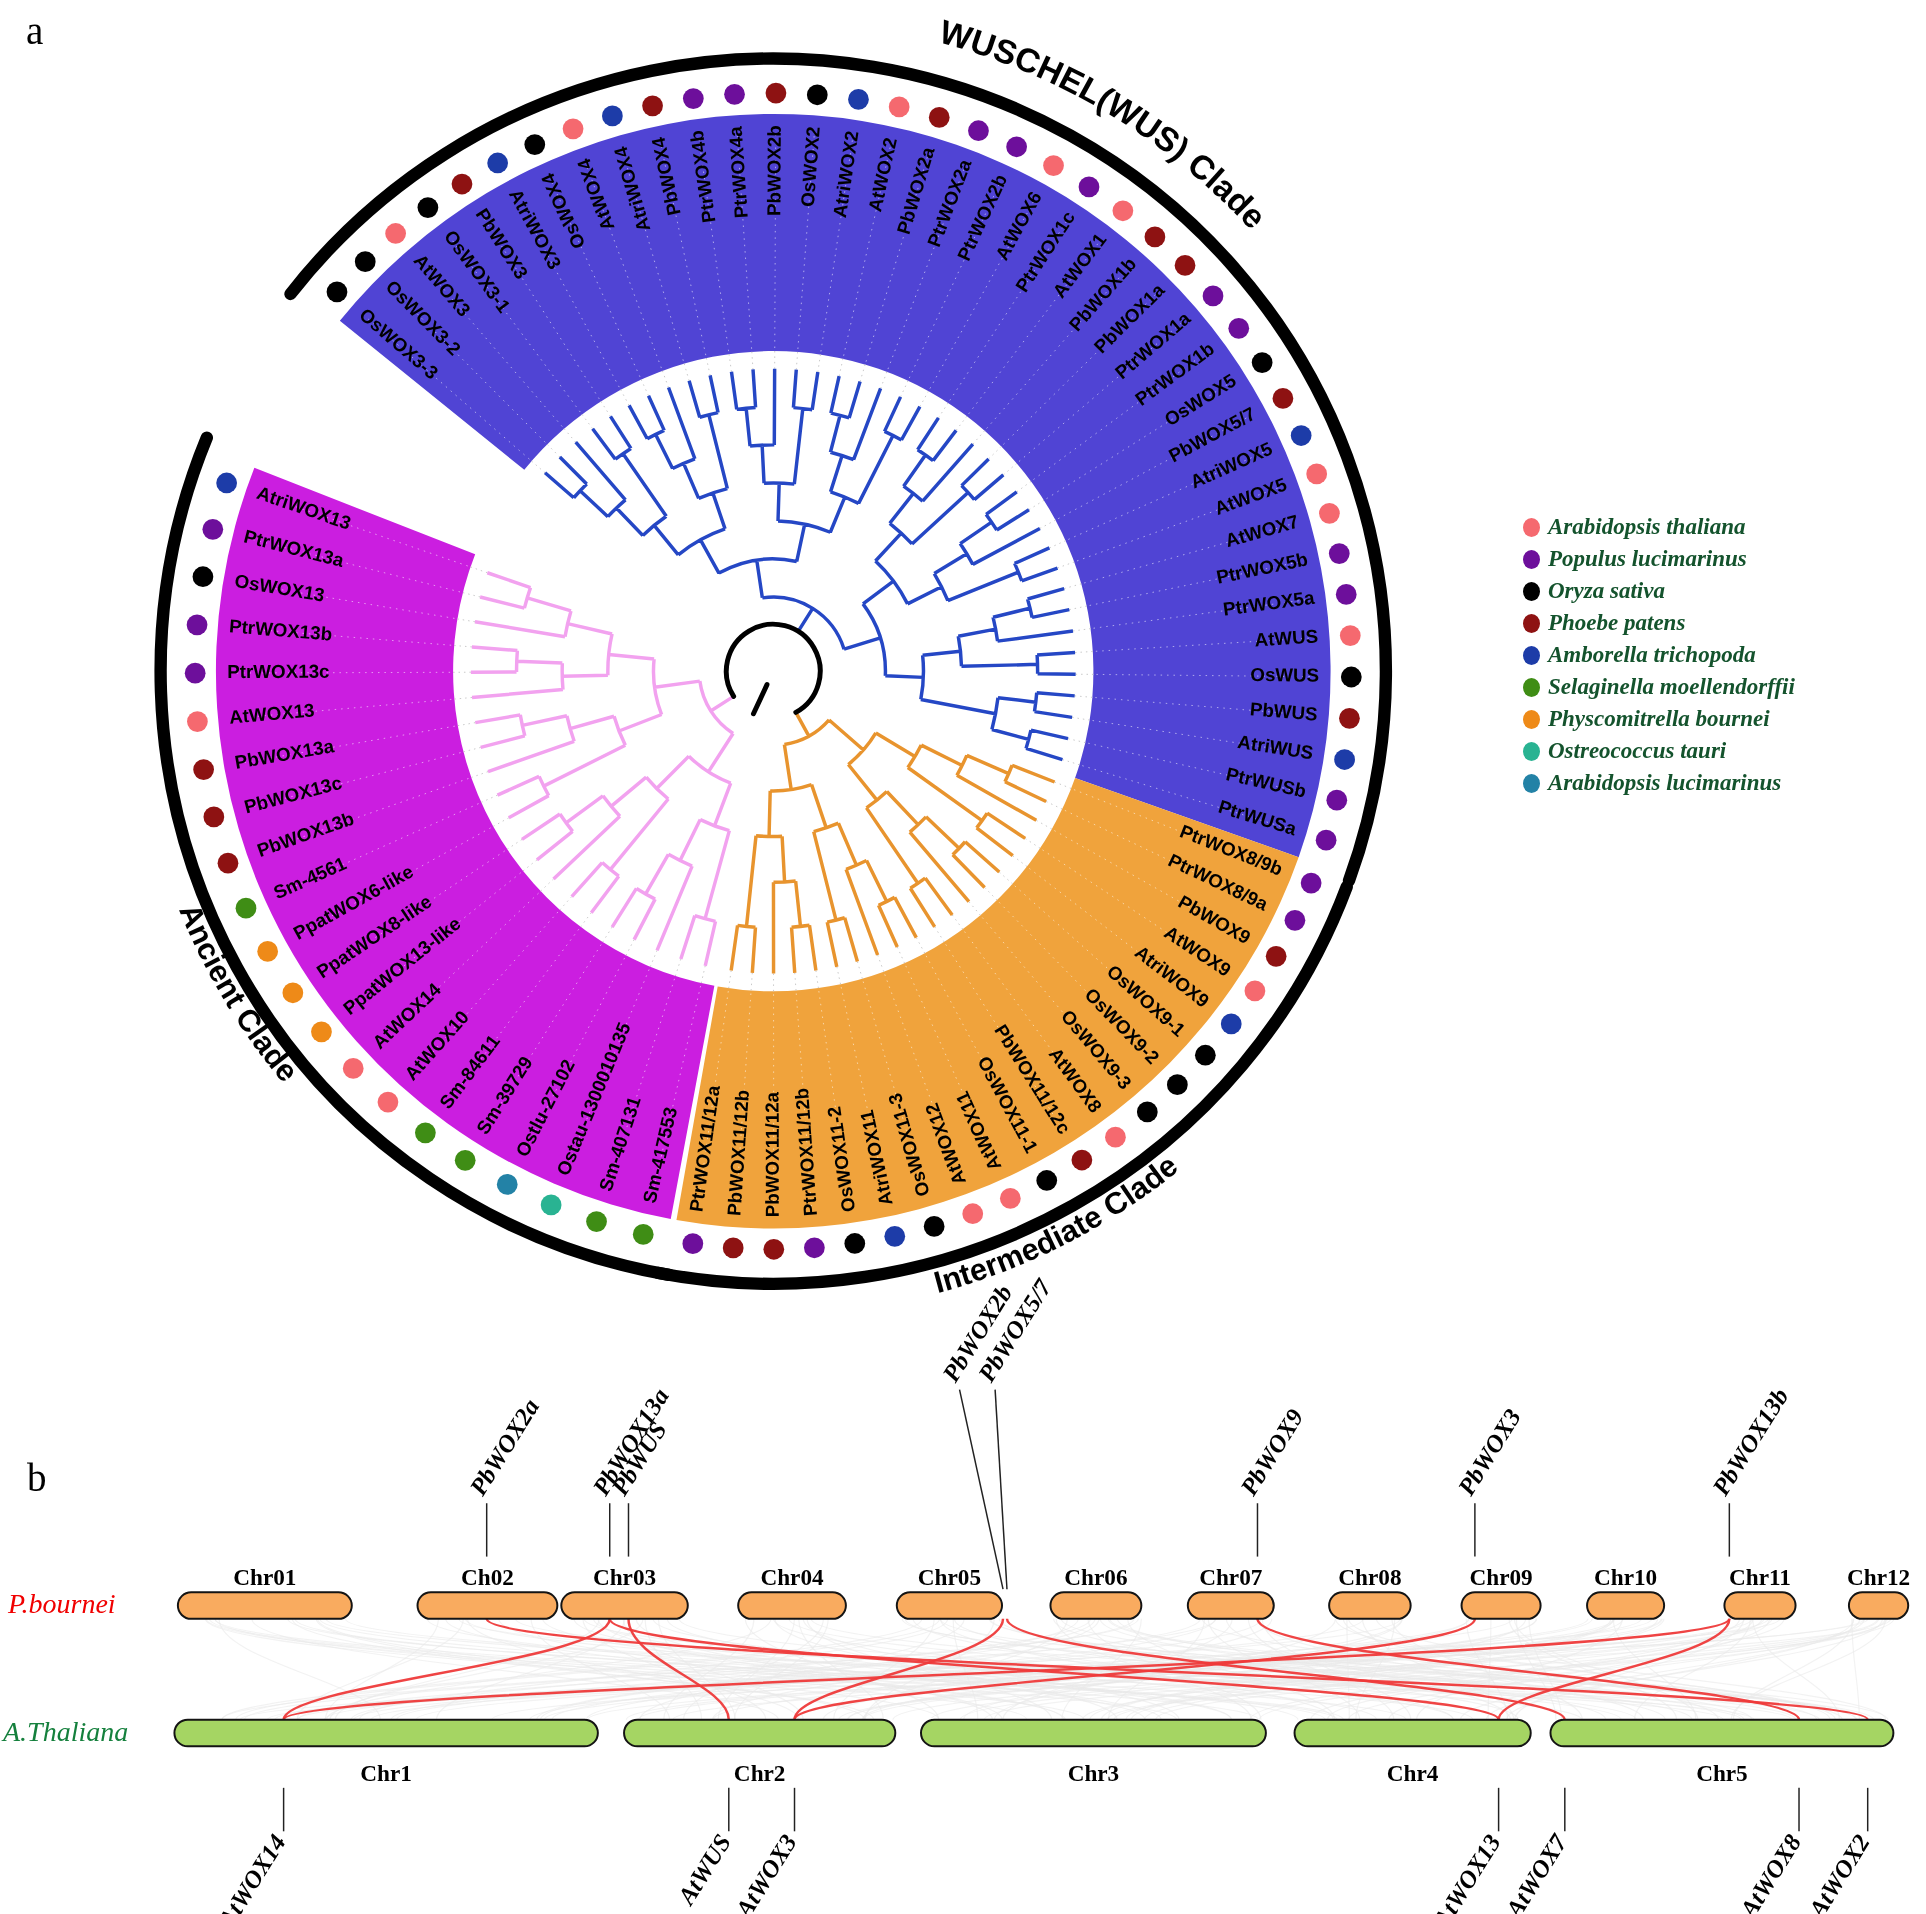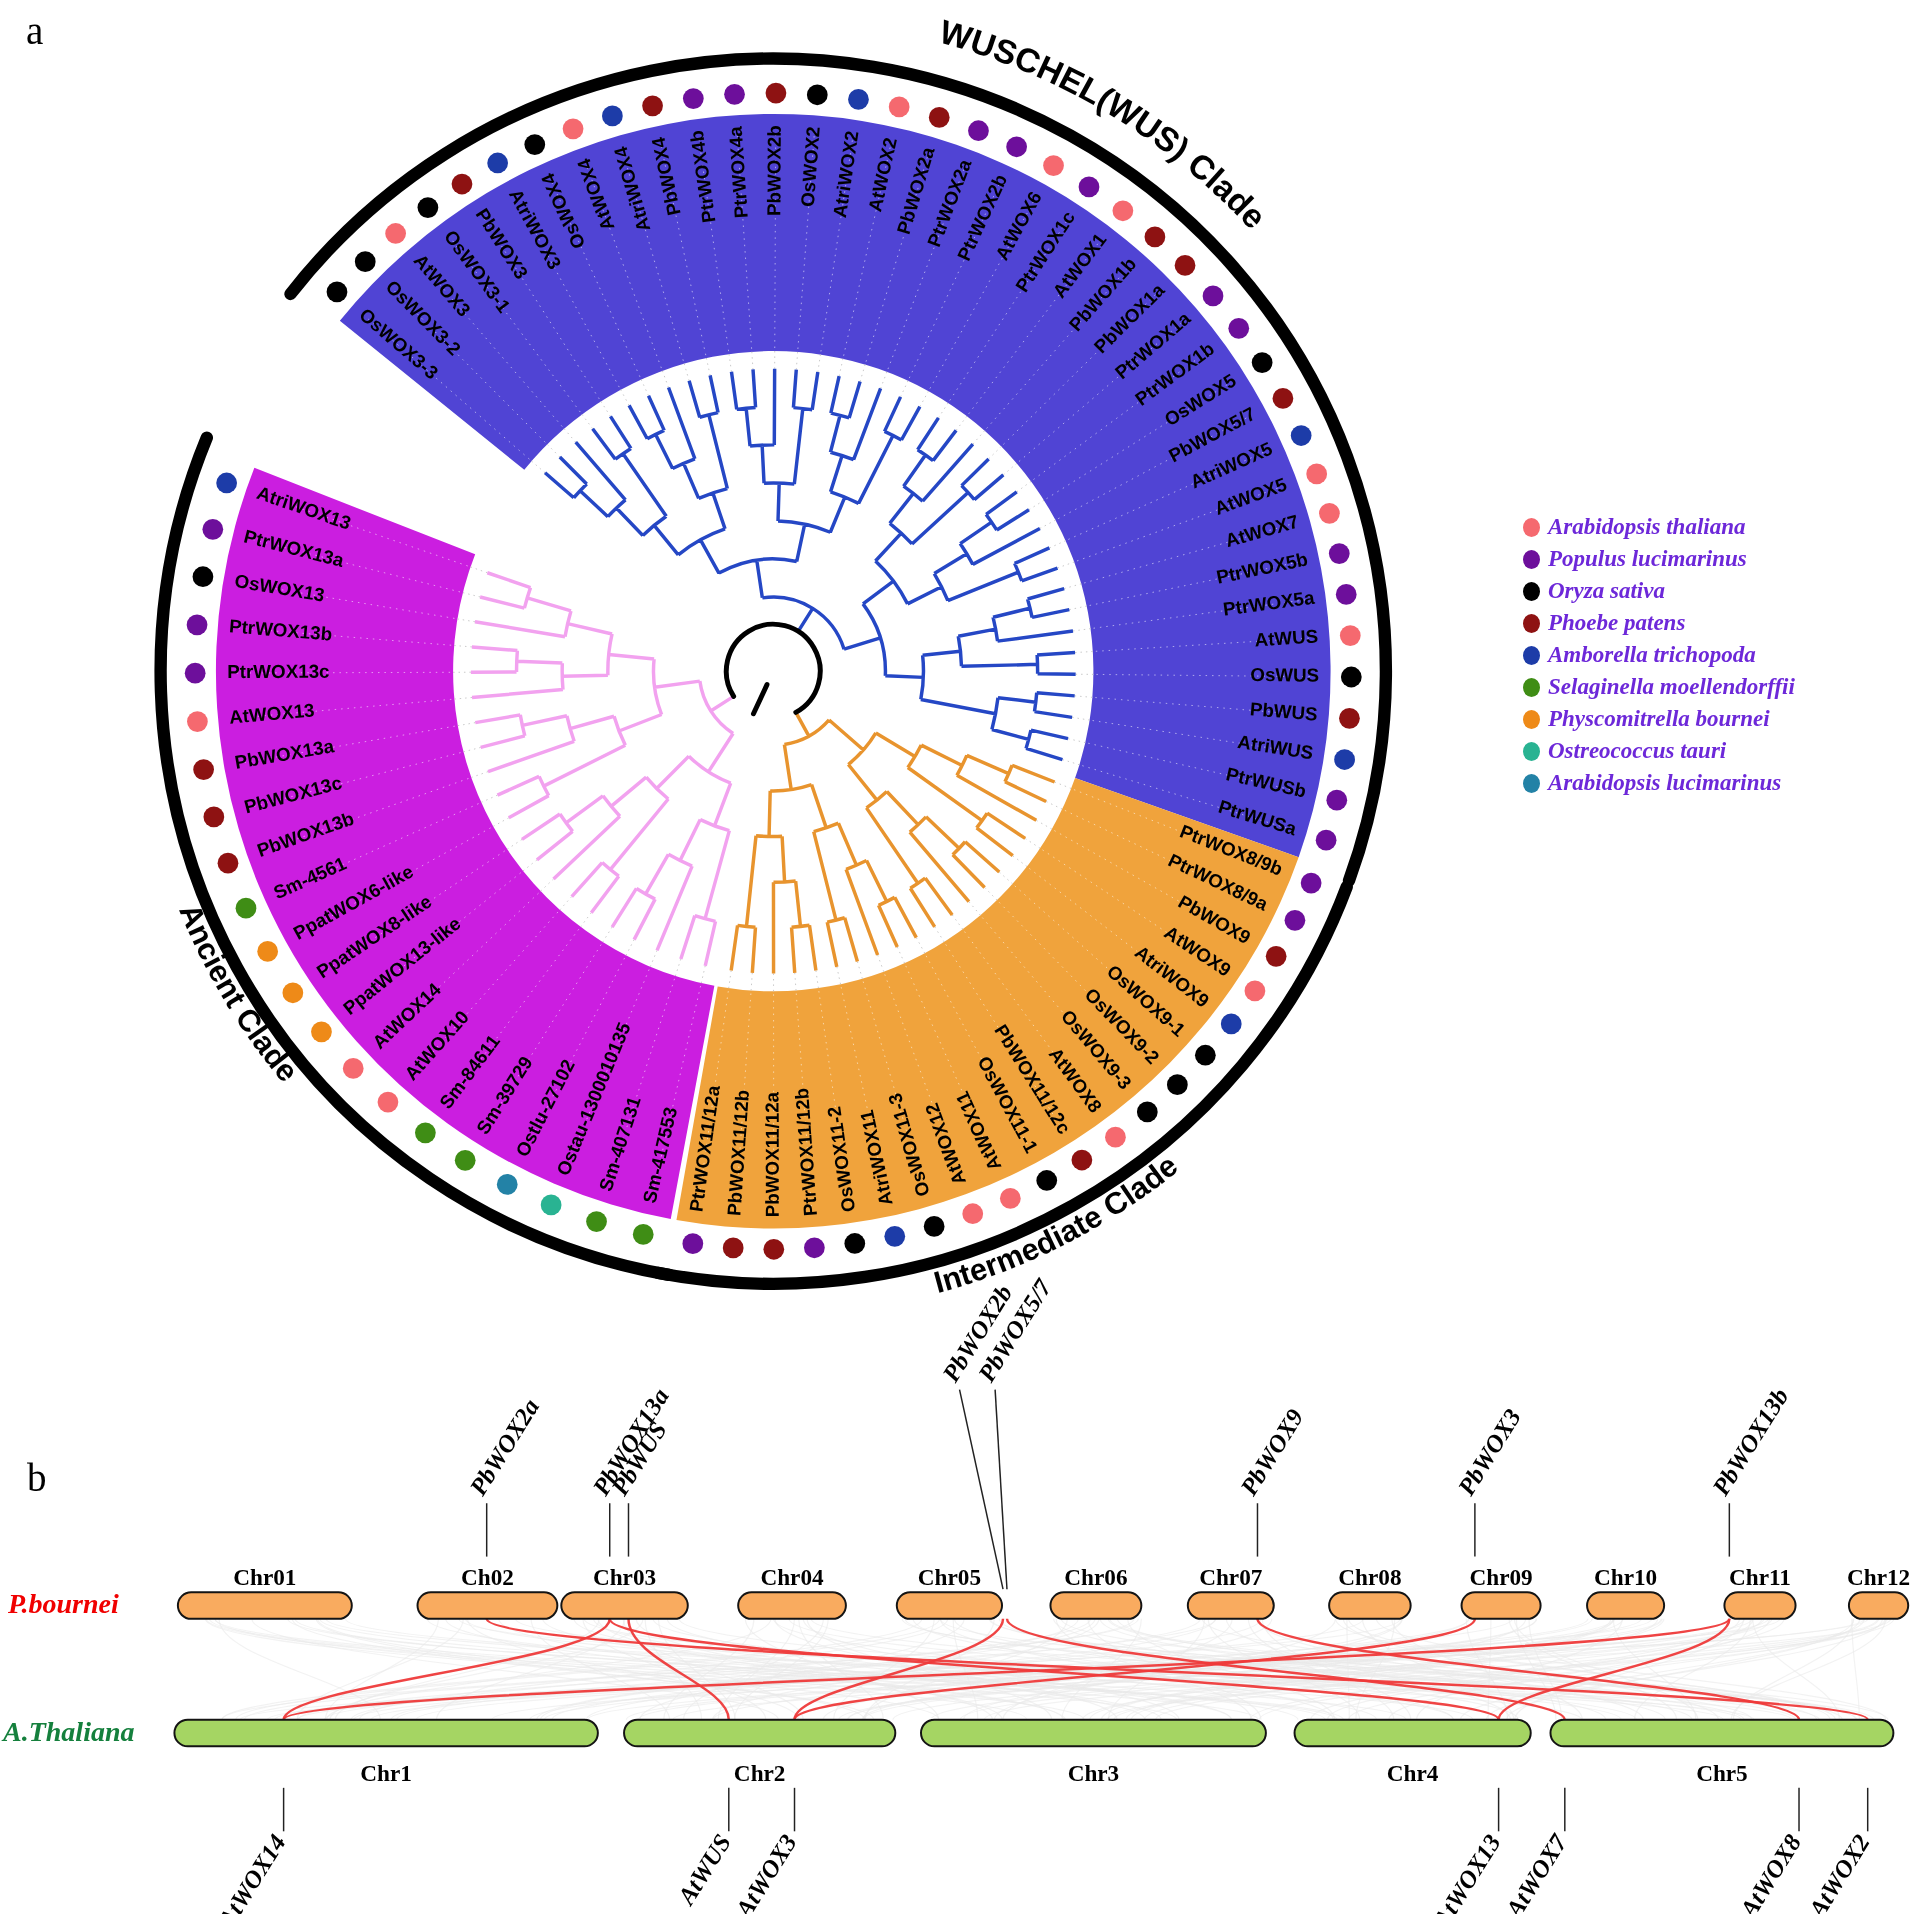--- a/index.html
+++ b/index.html
@@ -7,23 +7,23 @@
          font-family:"Liberation Sans","DejaVu Sans",sans-serif;}
   #fig{position:absolute;left:0;top:0;}
   .panel-letter{position:absolute;font-family:"Liberation Serif","DejaVu Serif",serif;
                 font-size:39px;color:#000;line-height:1;}
   #letter-a{left:26px;top:11px;}
   #letter-b{left:27px;top:1458px;}
   #legend{position:absolute;left:1523px;top:511px;list-style:none;margin:0;padding:0;}
   #legend li{display:flex;align-items:center;height:32px;}
   .legend-dot{width:17px;height:19px;border-radius:50%;margin-right:8px;flex:0 0 auto;}
   .legend-name{font-family:"Liberation Serif","DejaVu Serif",serif;font-style:italic;
-               font-weight:bold;font-size:23px;color:#6d28d9;white-space:nowrap;}
+               font-weight:bold;font-size:23px;color:#14532d;white-space:nowrap;}
   .row-label{position:absolute;font-family:"Liberation Serif","DejaVu Serif",serif;
-             font-style:italic;font-weight:bold;font-size:28px;line-height:1;}
+             font-style:italic;font-weight:normal;font-size:28px;line-height:1;}
   #pb-label{left:8px;top:1590px;color:#f00000;}
   #at-label{left:3px;top:1718px;color:#15803d;}
 </style>
 </head>
 <body>
 
 <div id="stage">
   <svg id="fig" width="1926" height="1915" viewBox="0 0 3898 3875">
       <g>
         <path d="M687.8,648.9 A1128 1128 0 0 1 2628.3,1734.5 L2175.8,1574.3 A648 648 0 0 0 1061.1,950.6 Z" fill="#5044d4"></path>

